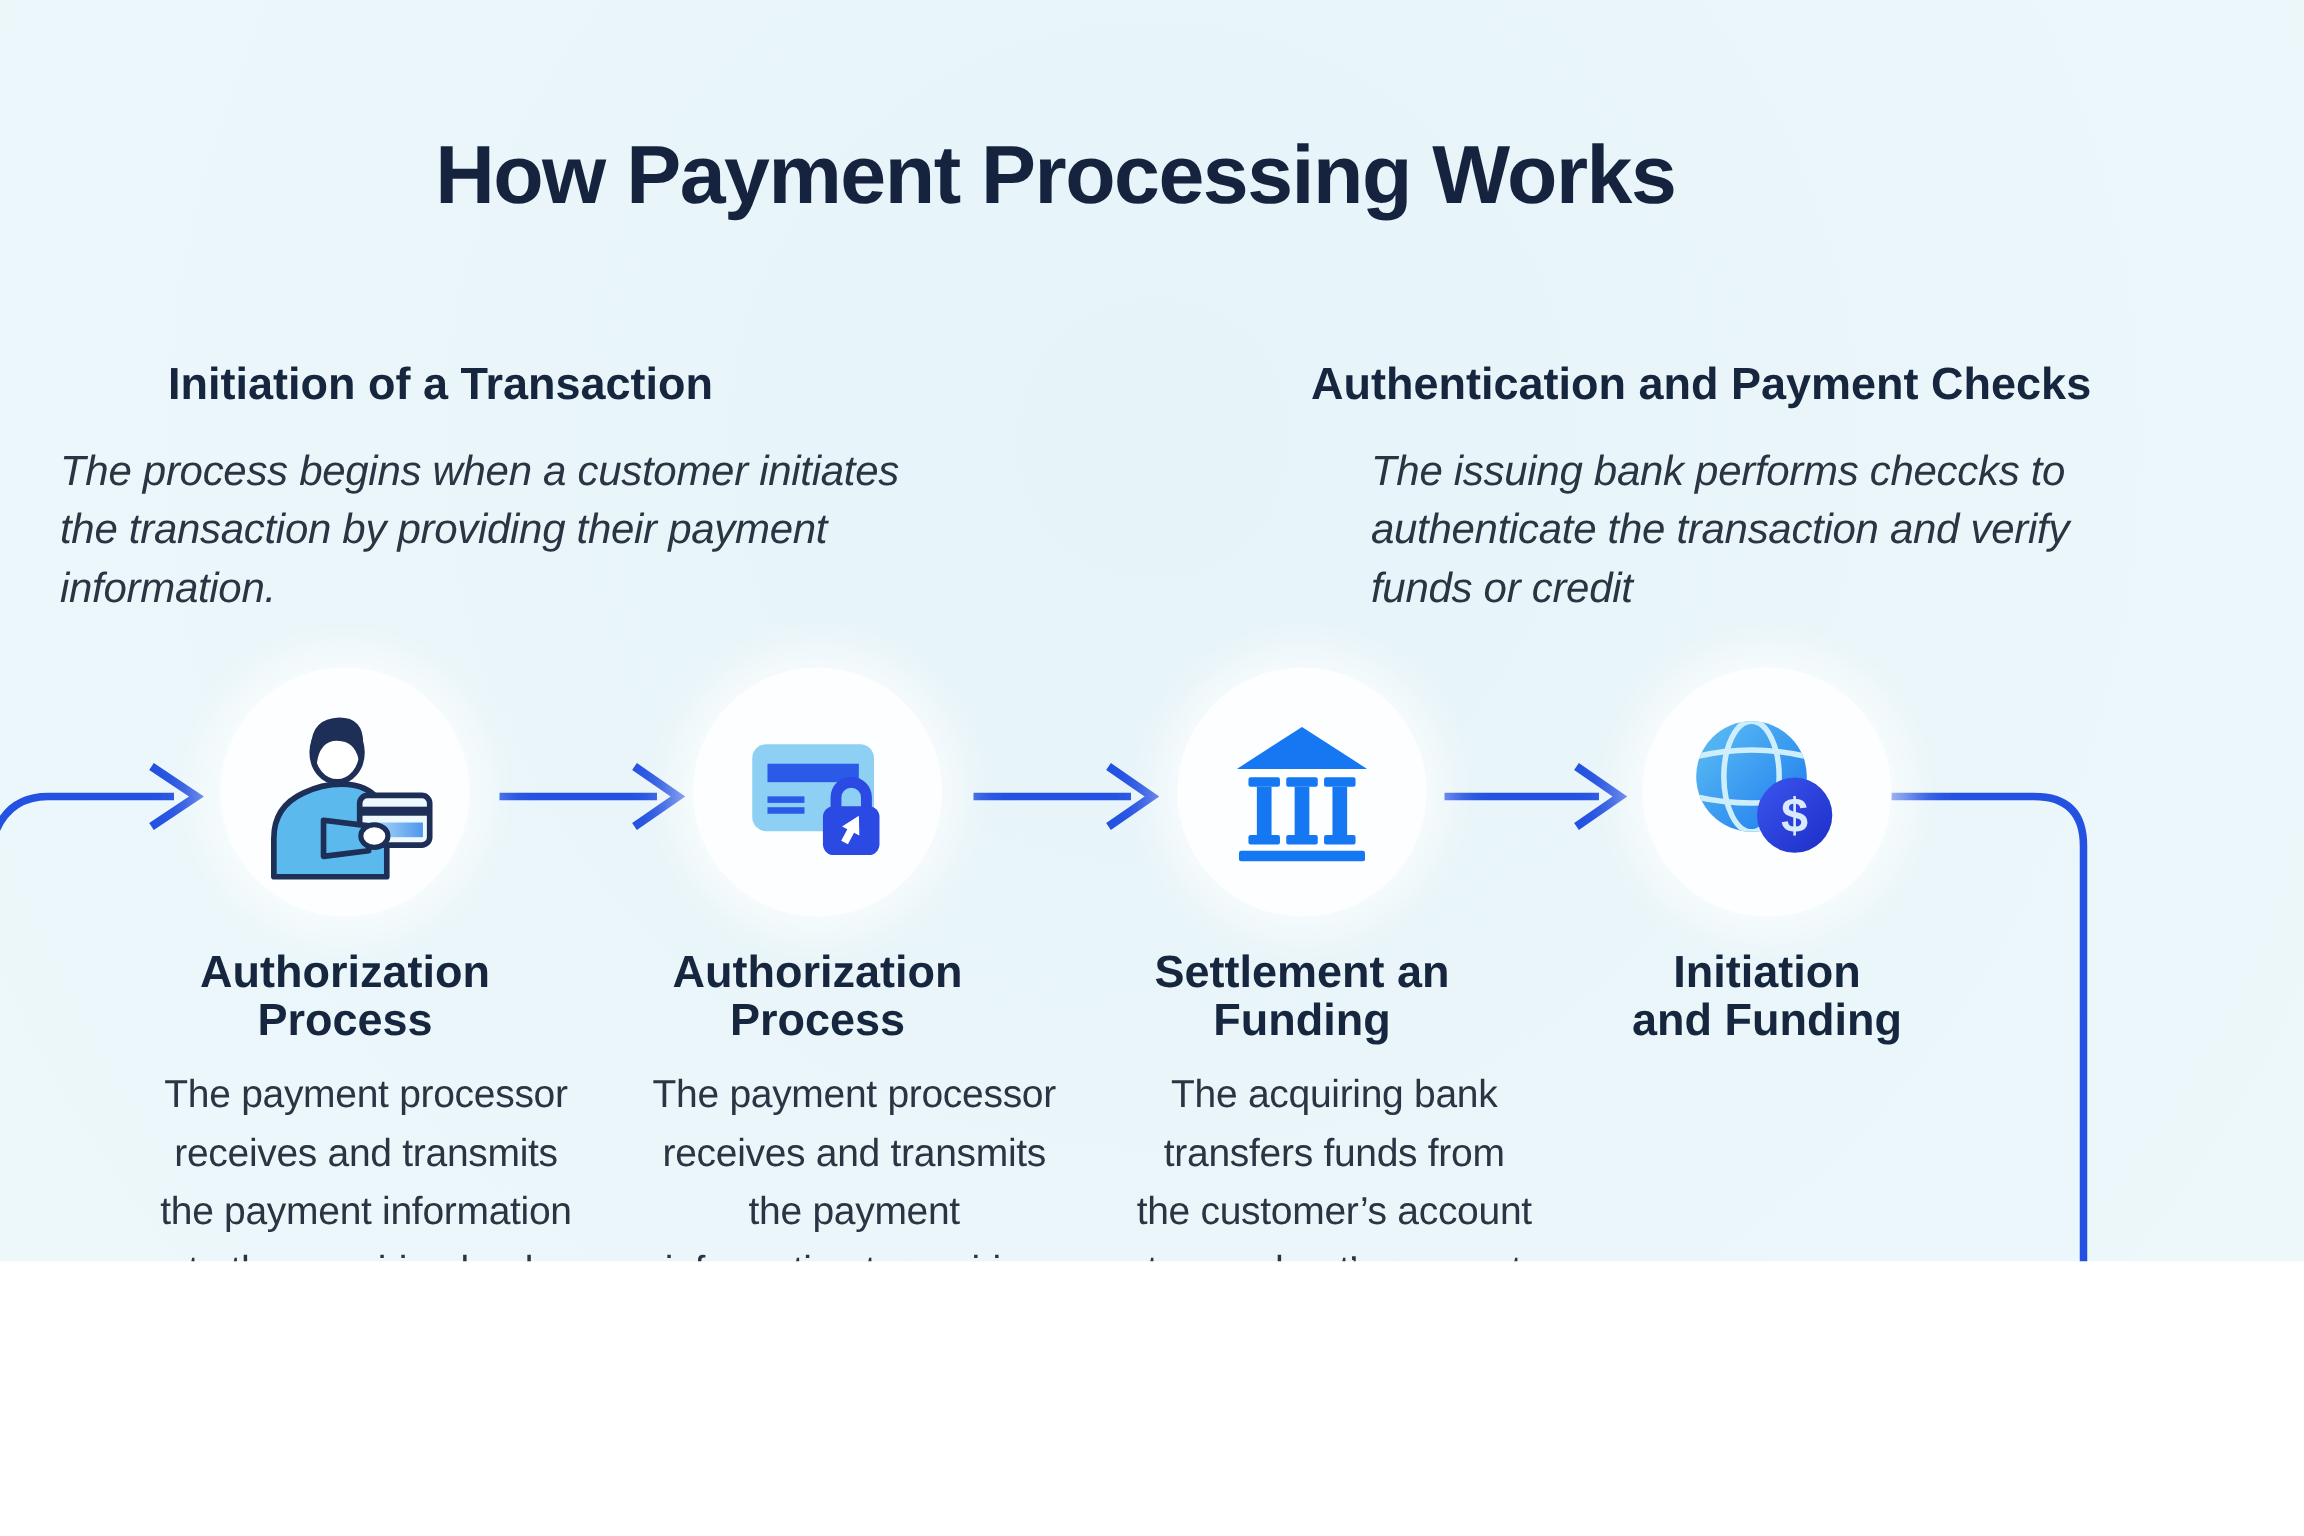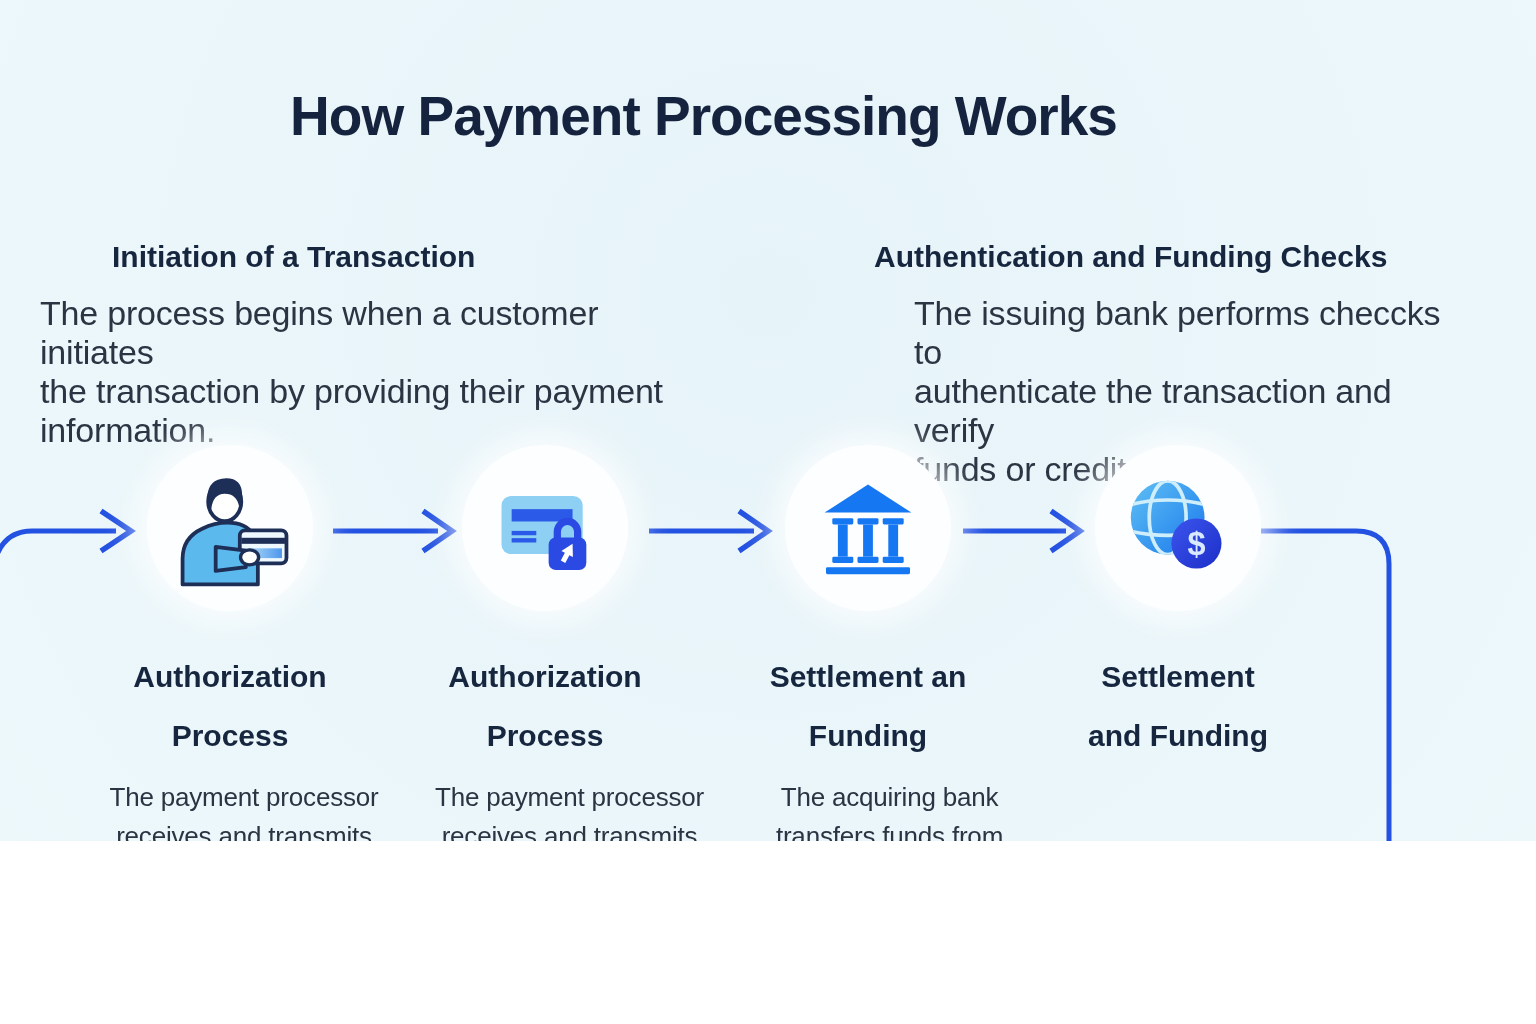--- a/index.html
+++ b/index.html
@@ -11,35 +11,35 @@
   .flow-lines { position:absolute; left:0; top:0; pointer-events:none; }
   .title {
     position:absolute; top:84px; left:0; width:1407px; margin:0;
     text-align:center; font-size:55px; font-weight:700; letter-spacing:-1px; color:#16233e;
   }
   .section { position:absolute; top:240px; }
   .section-left  { left:40px;  width:640px; }
   .section-right { left:874px; width:580px; }
   .section h2 { margin:0; font-size:30px; font-weight:700; color:#17263f; }
   .section p  {
-    margin:20px 0 0; font-size:34px; line-height:39px; color:#2a3442;
-    white-space:pre-line; letter-spacing:-0.2px;
+    margin:20px 0 0; font-size:28px; line-height:39px; color:#2a3442;
+    white-space:pre-line; letter-spacing:-0.2px;font-style:italic;
   }
   .section-left h2 { margin-left:72px; }
   .section-right p { margin-left:40px; }
   .step { position:absolute; top:445px; width:340px; text-align:center; }
   .step-1 { left:60px; }  .step-2 { left:375px; }
   .step-3 { left:698px; } .step-4 { left:1008px; }
   .circle {
     width:166px; height:166px; border-radius:50%; background:#fdfeff; margin:0 auto;
     display:flex; align-items:center; justify-content:center;
     box-shadow:0 0 30px 12px rgba(255,255,255,0.72);
   }
   .step h3 {
-    margin:36px 0 0; font-size:30px; font-weight:700; line-height:59px;
+    margin:22px 0 0; font-size:30px; font-weight:700; line-height:32px;
     color:#17263f; white-space:pre-line;
   }
   .step .desc {
     margin:13px 0 0; font-size:26px; line-height:39px; color:#2a3442;
     text-align:center; white-space:pre-line; letter-spacing:-0.2px;
   }
   .step-1 .desc { padding-left:28px; }
   .step-2 .desc { padding-left:49px; }
   .step-3 .desc { padding-left:43px; }
 </style>
@@ -65,21 +65,21 @@
   <h1 class="title">How Payment Processing Works</h1>
 
   <div class="section section-left">
     <h2>Initiation of a Transaction</h2>
     <p>The process begins when a customer initiates
 the transaction by providing their payment
 information.</p>
   </div>
 
   <div class="section section-right">
-    <h2>Authentication and Funding Checks</h2>
+    <h2>Authentication and Payment Checks</h2>
     <p>The issuing bank performs checcks to
 authenticate the transaction and verify
 funds or credit</p>
   </div>
 
   <div class="step step-1">
     <div class="circle">
       <svg width="128" height="118" viewBox="0 0 170 150">
         <defs>
           <linearGradient id="pg-band" x1="0" y1="0" x2="1" y2="0">
@@ -172,18 +172,18 @@
         <circle cx="66" cy="66" r="50" fill="url(#pg-globe)"></circle>
         <g clip-path="url(#pg-globe-clip)" fill="none" stroke="#cfeefb" stroke-width="5">
           <ellipse cx="66" cy="66" rx="25" ry="50"></ellipse>
           <path d="M 16 48 Q 66 36 116 48"></path>
           <path d="M 14 84 Q 66 96 118 84"></path>
         </g>
         <circle cx="105" cy="101" r="34" fill="url(#pg-coin)"></circle>
         <text x="105" y="116" text-anchor="middle" font-family="Liberation Sans, sans-serif" font-size="44" font-weight="700" fill="#d9e9ff">$</text>
       </svg>
     </div>
-    <h3>Settlement
+    <h3>Initiation
 and Funding</h3>
     <p class="desc"></p>
   </div>
 
 </div>
 
 </body></html>

